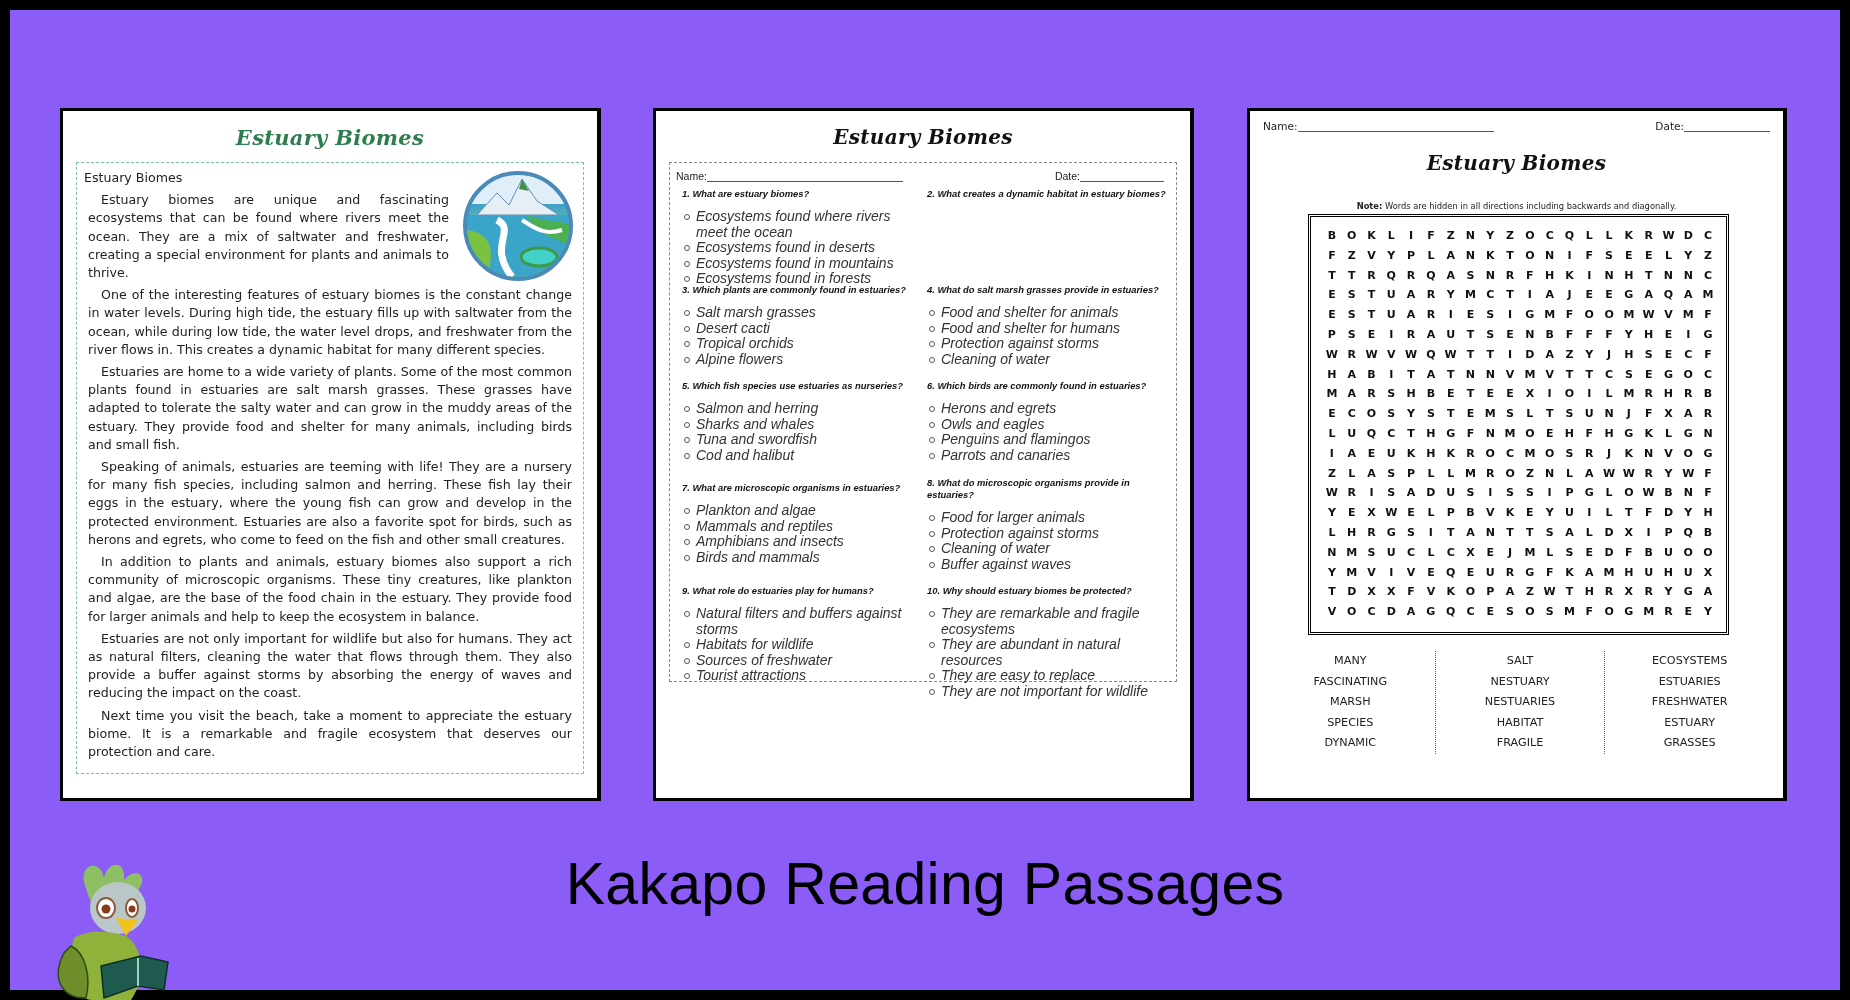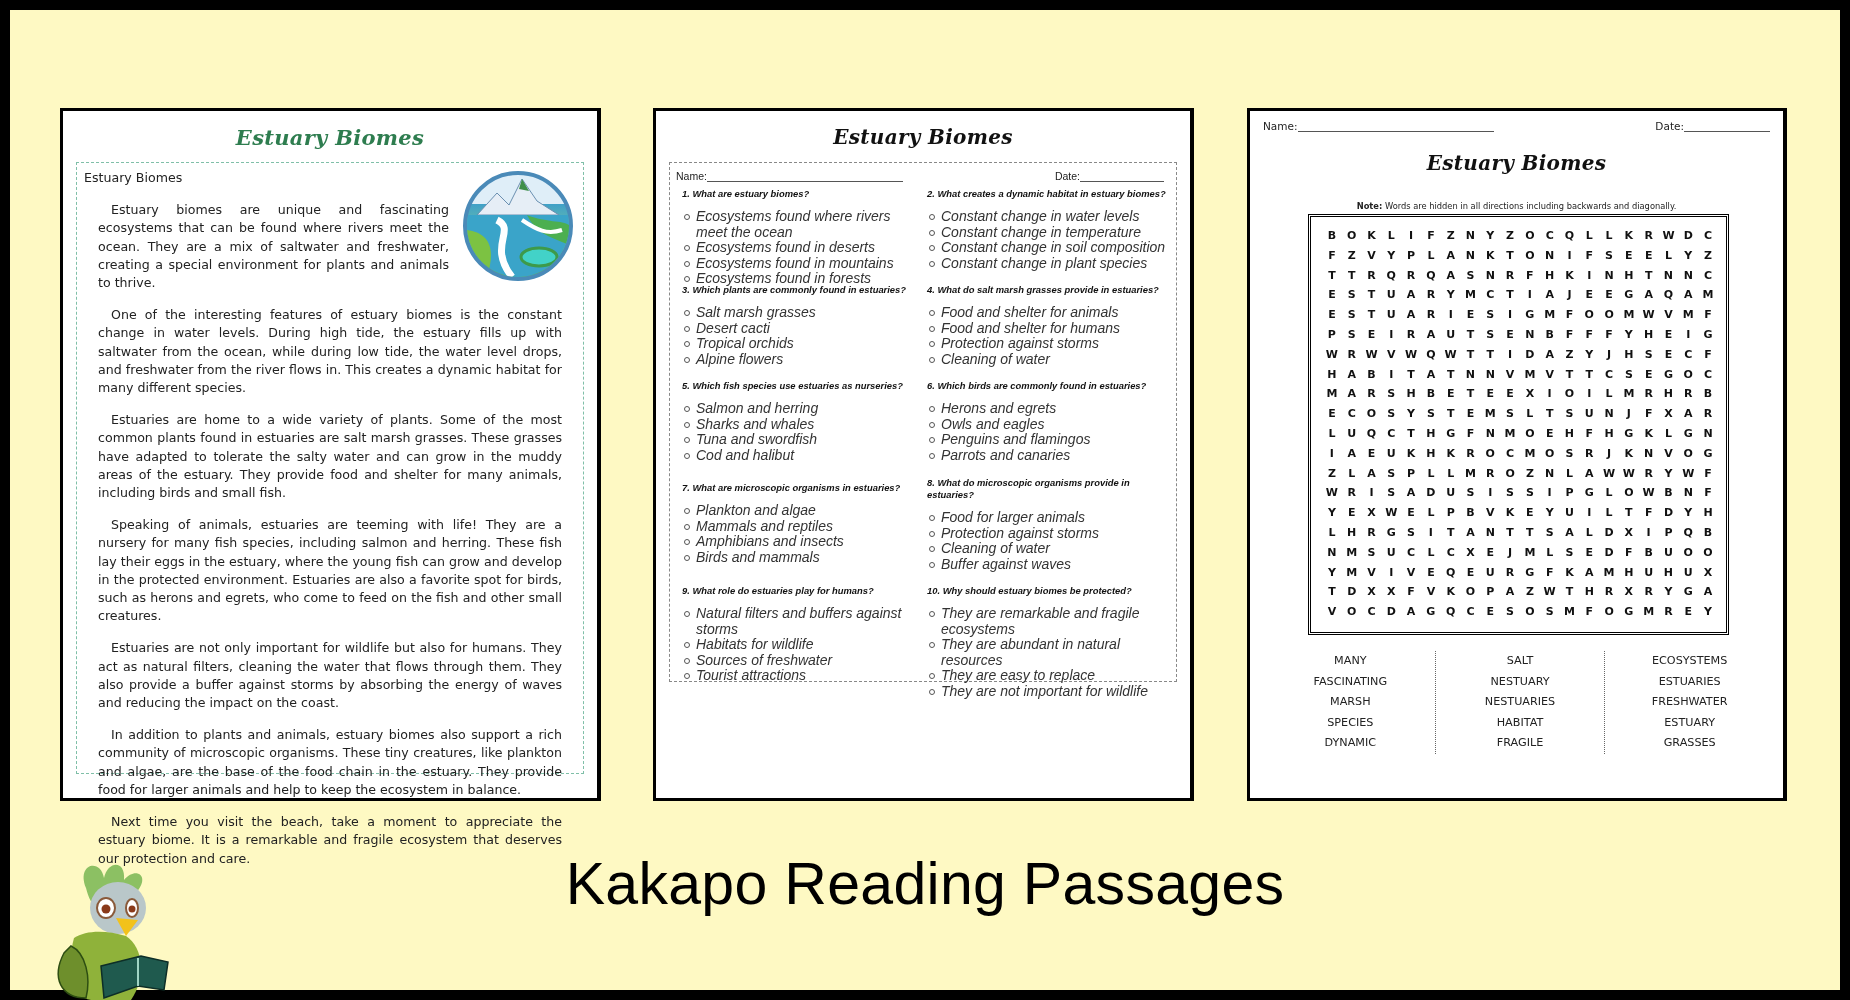--- a/index.html
+++ b/index.html
@@ -2,21 +2,21 @@
 <html><head>
 <meta charset="utf-8">
 <style>
   html, body { margin: 0; padding: 0; }
   body {
     width: 1850px; height: 1000px; position: relative; overflow: hidden;
     background: #000; font-family: "DejaVu Sans", sans-serif;
   }
   .canvas {
     position: absolute; left: 10px; top: 10px; width: 1830px; height: 980px;
-    background: #fef9c3;
+    background: #8b5cf6;
   }
   .page {
     position: absolute; top: 98px; height: 693px; background: #fff;
     border: 3px solid #000; border-right-width: 4px; box-sizing: border-box;
   }
   .page1 { left: 50px; width: 541px; }
   .page2 { left: 643px; width: 541px; }
   .page3 { left: 1237px; width: 540px; }
 
   .script-title {
@@ -25,21 +25,21 @@
   }
 
   
   .p1-title { position: absolute; top: 14px; left: 0; right: 0; font-size: 21px; color: #2e7d4f; }
   .p1-box {
     position: absolute; left: 13px; top: 51px; width: 508px; height: 612px;
     border: 1px dashed #7fbfa8; box-sizing: border-box; padding: 6px 7px 0 7px;
     font-size: 12.6px; line-height: 18.2px; color: #222; text-align: justify;
   }
   .p1-heading { text-align: left; }
-  .p1-para { text-indent: 13px; margin: 14px; }
+  .p1-para { text-indent: 13px; margin: 4px; }
   .p1-img {
     float: right; width: 110px; height: 110px; margin: 2px 3px 2px 14px;
     border-radius: 50%; border: 4px solid #4a8ab8; box-sizing: border-box; overflow: hidden;
     position: relative; background: linear-gradient(180deg,#dfeef8 0%,#dfeef8 28%,#3fa0c8 28%,#6cc0a8 55%,#6fb542 100%);
   }
 
   
   .p2-title { position: absolute; top: 14px; left: 0; right: 0; font-size: 20px; color: #111; }
   .p2-box {
     position: absolute; left: 13px; top: 51px; width: 508px; height: 520px;
@@ -100,22 +100,22 @@
           <path d="M55 45 C 70 55, 80 60, 95 55" stroke="#fff" stroke-width="4" fill="none"></path>
           <ellipse cx="72" cy="82" rx="18" ry="9" fill="#42d2c8" stroke="#3d9a4a" stroke-width="3"></ellipse>
           <path d="M0 80 C 15 84, 20 95, 30 102 L0 102Z" fill="#e8d640"></path>
         </svg>
       </div>
       <div class="p1-heading">Estuary Biomes</div>
       <p class="p1-para">Estuary biomes are unique and fascinating ecosystems that can be found where rivers meet the ocean. They are a mix of saltwater and freshwater, creating a special environment for plants and animals to thrive.</p>
       <p class="p1-para">One of the interesting features of estuary biomes is the constant change in water levels. During high tide, the estuary fills up with saltwater from the ocean, while during low tide, the water level drops, and freshwater from the river flows in. This creates a dynamic habitat for many different species.</p>
       <p class="p1-para">Estuaries are home to a wide variety of plants. Some of the most common plants found in estuaries are salt marsh grasses. These grasses have adapted to tolerate the salty water and can grow in the muddy areas of the estuary. They provide food and shelter for many animals, including birds and small fish.</p>
       <p class="p1-para">Speaking of animals, estuaries are teeming with life! They are a nursery for many fish species, including salmon and herring. These fish lay their eggs in the estuary, where the young fish can grow and develop in the protected environment. Estuaries are also a favorite spot for birds, such as herons and egrets, who come to feed on the fish and other small creatures.</p>
+      <p class="p1-para">In addition to plants and animals, estuary biomes also support a rich community of microscopic organisms. These tiny creatures, like plankton and algae, are the base of the food chain in the estuary. They provide food for larger animals and help to keep the ecosystem in balance.</p>
       <p class="p1-para">Estuaries are not only important for wildlife but also for humans. They act as natural filters, cleaning the water that flows through them. They also provide a buffer against storms by absorbing the energy of waves and reducing the impact on the coast.</p>
-      <p class="p1-para">In addition to plants and animals, estuary biomes also support a rich community of microscopic organisms. These tiny creatures, like plankton and algae, are the base of the food chain in the estuary. They provide food for larger animals and help to keep the ecosystem in balance.</p>
       <p class="p1-para">Next time you visit the beach, take a moment to appreciate the estuary biome. It is a remarkable and fragile ecosystem that deserves our protection and care.</p>
     </div>
   </div>
 
   <div class="page page2">
     <div class="script-title p2-title">Estuary Biomes</div>
     <div class="p2-box">
       <div class="p2-name"><span>Name:</span><span class="line" style="width:196px"></span></div>
       <div class="p2-date"><span>Date:</span><span class="line" style="width:84px"></span></div>
       <div class="qgrid">
@@ -123,26 +123,20 @@
           <h4>1. What are estuary biomes?</h4>
           <ul>
               <li>Ecosystems found where rivers meet the ocean</li>
               <li>Ecosystems found in deserts</li>
               <li>Ecosystems found in mountains</li>
               <li>Ecosystems found in forests</li>
             </ul>
         </div>
         <div class="q" style="left:245px;top:0">
           <h4>2. What creates a dynamic habitat in estuary biomes?</h4>
-          <ul>
-              <li>Constant change in water levels</li>
-              <li>Constant change in temperature</li>
-              <li>Constant change in soil composition</li>
-              <li>Constant change in plant species</li>
-            </ul>
         </div>
         <div class="q" style="left:0;top:96px">
           <h4>3. Which plants are commonly found in estuaries?</h4>
           <ul>
               <li>Salt marsh grasses</li>
               <li>Desert cacti</li>
               <li>Tropical orchids</li>
               <li>Alpine flowers</li>
             </ul>
         </div>

